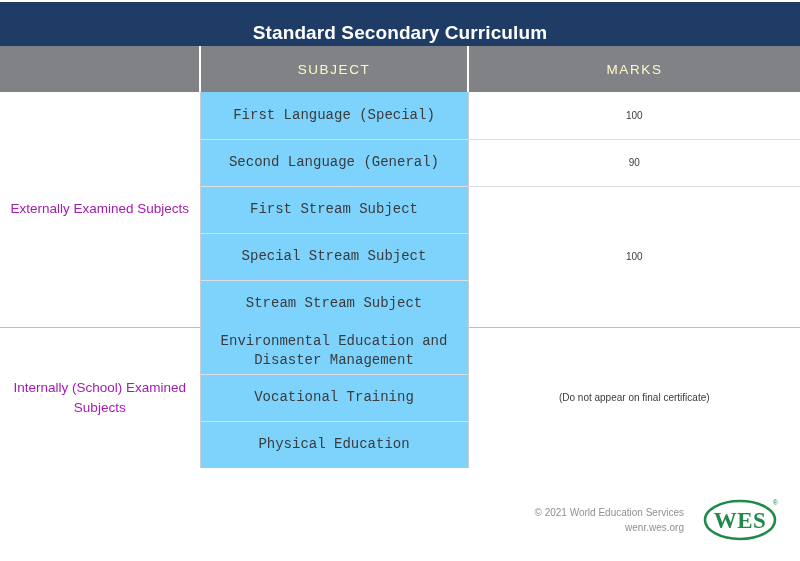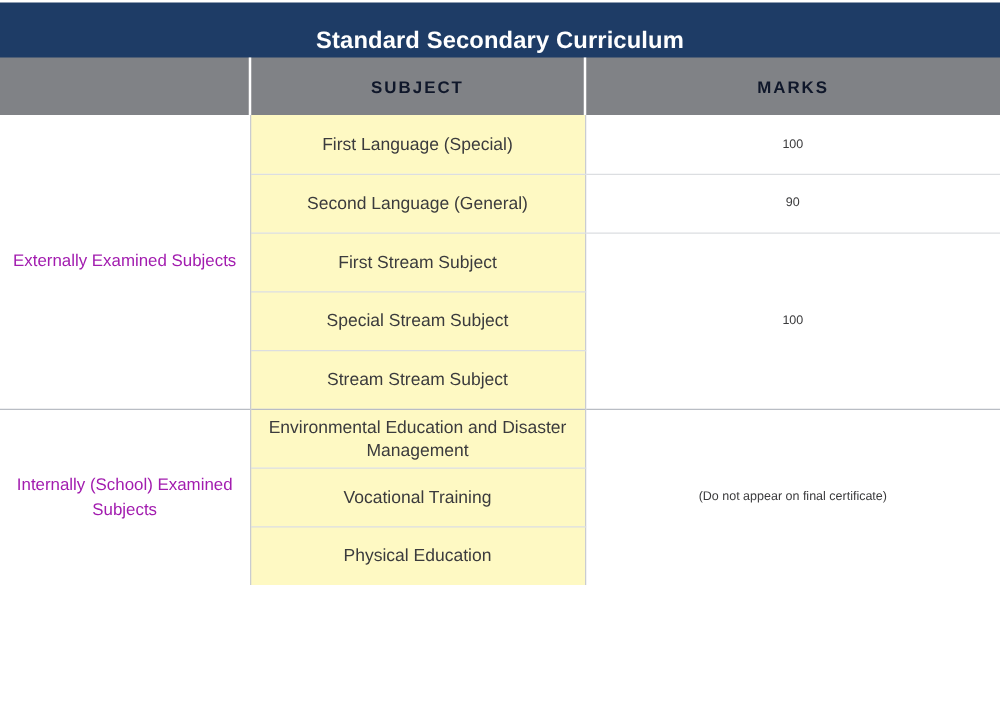--- a/index.html
+++ b/index.html
@@ -62,23 +62,23 @@
     padding: 0;
     margin: 0;
     vertical-align: middle;
     text-align: center;
   }
 
   
   .head-cell {
     height: 46px;
     background: #808286;
-    color: #0f172a;
+    color: #fef9c3;
     font-size: 13.5px;
-    font-weight: bold;
+    font-weight: normal;
     letter-spacing: 1.6px;
     border-right: 2px solid #ffffff;
     box-sizing: border-box;
   }
   .head-cell.head-blank {
     border-right: 2px solid #ffffff;
   }
   .head-cell.head-last {
     border-right: none;
   }
@@ -87,29 +87,30 @@
   .group-cell {
     background: #ffffff;
     font-size: 13.5px;
     line-height: 1.45;
     color: #a21caf;
     border-right: 1px solid #c9ccd1;
     box-sizing: border-box;
     padding: 0 10px;
   }
   .subject-cell {
-    background: #fef9c3;
+    background: #7dd3fc;
     font-size: 14px;
     line-height: 1.35;
     color: #3b3b3d;
     height: 47px;
     border-bottom: 1px solid #dcdee1;
     border-right: 1px solid #c9ccd1;
     box-sizing: border-box;
     padding: 0 8px;
+    font-family: Liberation Mono, monospace;
   }
   .marks-cell {
     background: #ffffff;
     font-size: 10px;
     color: #3b3b3d;
     border-bottom: 1px solid #dcdee1;
     box-sizing: border-box;
     padding: 0 8px;
   }
   .marks-cell.no-bottom { border-bottom: none; }
@@ -214,14 +215,27 @@
       <tr>
         <td class="subject-cell">Vocational Training</td>
       </tr>
       <tr class="last-row">
         <td class="subject-cell no-bottom">Physical Education</td>
       </tr>
 
     </tbody>
   </table>
 
+  <div class="footer">
+    <div class="footer-credit">
+      <span class="line">© 2021 World Education Services</span>
+      <span class="line">wenr.wes.org</span>
+    </div>
+    <div class="wes-logo">
+      <svg width="84" height="50" viewBox="0 0 84 50">
+        <ellipse cx="42" cy="25" rx="35" ry="19" fill="none" stroke="#1f8a4c" stroke-width="2.6"></ellipse>
+        <text id="wes-logo-label" x="42" y="33" text-anchor="middle" font-family="'Liberation Serif','DejaVu Serif',serif" font-size="23" font-weight="bold" fill="#1f8a4c" letter-spacing="0.5">WES</text>
+      </svg>
+      <span class="reg-mark">®</span>
+    </div>
+  </div>
 
 </div>
 
 </body></html>

